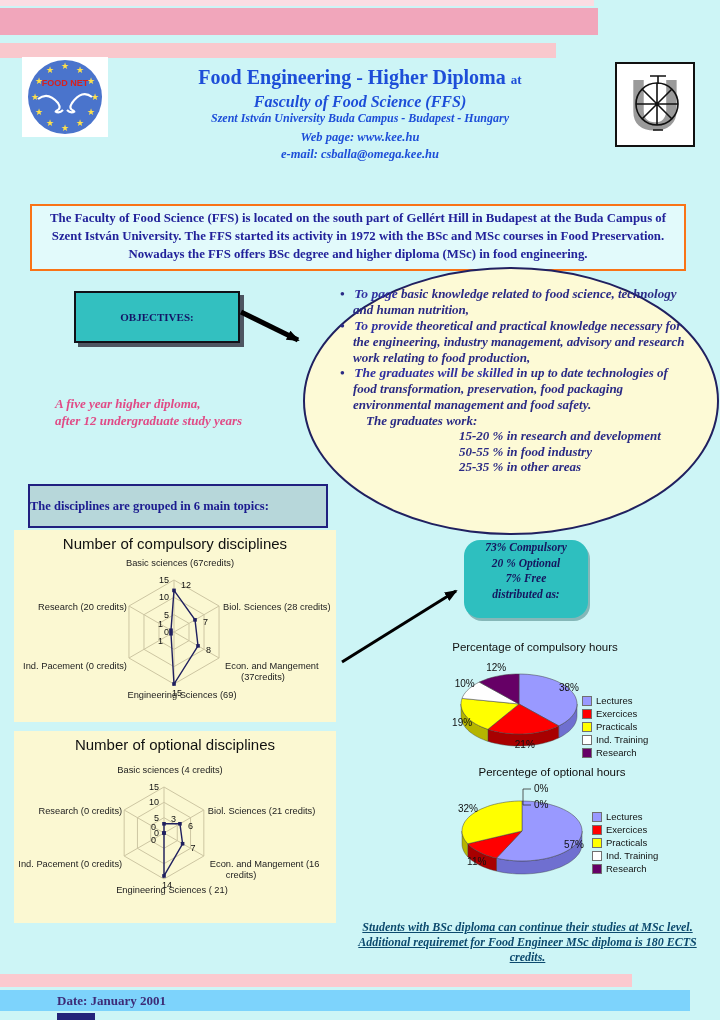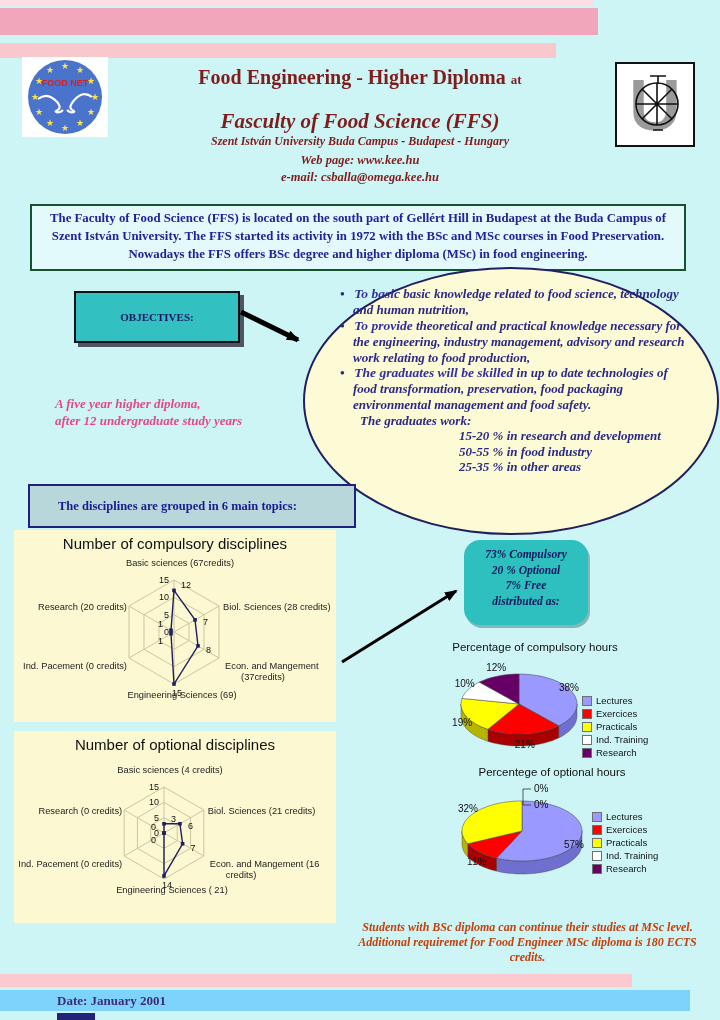--- a/index.html
+++ b/index.html
@@ -1,54 +1,54 @@
 <!DOCTYPE html>
 <html><head>
 <meta charset="utf-8">
 <style>
   html,body{margin:0;padding:0;background:#888;}
   .slide{position:relative;width:720px;height:1020px;background:#cdf5f6;overflow:hidden;
          font-family:"Liberation Serif","DejaVu Serif",serif;}
   .abs{position:absolute;}
   .bar{position:absolute;left:0;}
-  .hdr{left:118px;top:66px;width:484px;text-align:center;color:#7f1d1d;}
+  .hdr{left:118px;top:66px;width:484px;text-align:center;color:#1d4ed8;}
   .hdr .t1{font-size:20px;font-weight:bold;}
   .hdr .t1 .at{font-size:13px;font-weight:bold;}
-  .hdr .t2{font-size:21px;font-weight:bold;font-style:italic;margin-top:20px;}
+  .hdr .t2{font-size:16px;font-weight:bold;font-style:italic;margin-top:4px;}
   .hdr .t3{font-size:12px;font-weight:bold;font-style:italic;}
   .hdr .t4{font-size:12.5px;font-weight:bold;font-style:italic;margin-top:4px;}
   .hdr .t5{font-size:12.5px;font-weight:bold;font-style:italic;margin-top:2px;}
-  .introbox{left:30px;top:204px;width:652px;height:60px;border:2px solid #14532d;background:#e2fafb;
+  .introbox{left:30px;top:204px;width:652px;height:60px;border:2px solid #f97316;background:#e2fafb;
             text-align:center;font-size:12.8px;font-weight:bold;color:#22229a;padding-top:3px;line-height:1.42;}
   .objbox{left:74px;top:291px;width:162px;height:48px;background:#33c0c0;border:2px solid #101018;
           box-shadow:4px 4px 0 rgba(45,45,60,.8);text-align:center;line-height:48px;
           font-size:11px;font-weight:bold;color:#141466;}
   .ellipse{left:303px;top:267px;width:412px;height:264px;border-radius:50%;
            background:#fdfad6;border:2.5px solid #202060;}
   .elltext{left:340px;top:286px;width:348px;color:#2a2a85;font-size:13px;font-style:italic;font-weight:bold;line-height:1.2;}
   .bul{text-indent:-13px;padding-left:13px;}
   .bul b{font-size:13.5px;color:#3030a0;}
-  .gwt{margin-left:20px;font-family:Liberation Serif, serif;}
+  .gwt{margin-left:26px;font-family:Liberation Serif, serif;}
   .gwi{margin-left:119px;}
   .fiveyear{left:55px;top:396px;width:270px;color:#e04b86;font-size:13px;font-weight:bold;font-style:italic;line-height:1.3;}
   .discbox{left:28px;top:484px;width:296px;height:40px;background:#b7d7da;border:2px solid #202080;
-           font-size:12.5px;font-weight:bold;color:#1b1b8f;line-height:40px;padding-left:28px;}
+           font-size:12.5px;font-weight:bold;color:#1b1b8f;line-height:40px;}
   .chartbox{left:14px;width:322px;height:192px;background:#fbf8d2;}
   .charttitle{position:absolute;top:5px;left:0;width:100%;text-align:center;font-size:15px;color:#111;
               font-family:"Liberation Sans","DejaVu Sans",sans-serif;}
   .distbox{left:464px;top:540px;width:124px;height:78px;background:#2ebfbf;border-radius:16px;
            box-shadow:2px 3px 0 rgba(0,70,70,.35);text-align:center;color:#15155e;
-           font-size:11.5px;font-weight:bold;font-style:italic;padding-top:7px;line-height:1.35;}
+           font-size:11.5px;font-weight:bold;font-style:italic;line-height:1.35;}
   .pietitle{position:absolute;width:200px;text-align:center;font-size:11.5px;color:#111;
             font-family:"Liberation Sans","DejaVu Sans",sans-serif;}
   .legend{position:absolute;font-family:"Liberation Sans","DejaVu Sans",sans-serif;font-size:9.5px;color:#111;}
   .legend .li{height:13px;display:flex;align-items:center;}
   .legend .sq{width:8px;height:8px;border:1px solid #707070;margin-right:4px;flex:0 0 auto;}
-  .mscnote{left:355px;top:920px;width:345px;text-align:center;color:#c2410c;
-           font-size:12px;font-weight:bold;font-style:italic;line-height:1.25;}
+  .mscnote{left:355px;top:920px;width:345px;text-align:center;color:#0c4a6e;
+           font-size:12px;font-weight:bold;font-style:italic;line-height:1.25;text-decoration:underline;}
   .datebar{left:0;top:990px;width:690px;height:21px;background:#7dd3fc;}
   .datetxt{position:absolute;left:57px;top:0;line-height:21px;font-size:13px;font-weight:bold;color:#3d2c77;}
   svg text{font-family:"Liberation Sans","DejaVu Sans",sans-serif;}
 </style>
 </head>
 <body>
 
 <div class="slide">
 
   <div class="bar" style="top:0;width:594px;height:6px;background:#fbdde3;"></div>
@@ -112,21 +112,21 @@
     <defs>
         <marker id="ah1" markerUnits="userSpaceOnUse" markerWidth="16" markerHeight="14" refX="11" refY="5" orient="auto">
           <path d="M0,0 L13,5 L0,10 z" fill="#000"></path>
         </marker>
       </defs>
     <line x1="5" y1="10" x2="62" y2="38" stroke="#000" stroke-width="5" marker-end="url(#ah1)"></line>
   </svg>
 
   <div class="abs ellipse"></div>
   <div class="abs elltext">
-    <div class="bul">•&nbsp;&nbsp;&nbsp;<b>To basic</b><span> basic knowledge related to food science, technology and human nutrition,</span></div>
+    <div class="bul">•&nbsp;&nbsp;&nbsp;<b>To page</b><span> basic knowledge related to food science, technology and human nutrition,</span></div>
     <div class="bul">•&nbsp;&nbsp;&nbsp;<b>To provide</b><span> theoretical and practical knowledge  necessary for the engineering, industry management, advisory and research work relating to food production,</span></div>
     <div class="bul">•&nbsp;&nbsp;&nbsp;<b>The graduates will be skilled</b><span> in up to date technologies of food transformation, preservation, food packaging  environmental management and food safety.</span></div>
     <div class="gwt"><b>The graduates work:</b></div>
     <div class="gwi">15-20 % in research and development</div>
     <div class="gwi">50-55 % in food industry</div>
     <div class="gwi">25-35 % in other areas</div>
   </div>
 
   <div class="abs fiveyear">
     <div>A five year higher diploma,</div>

